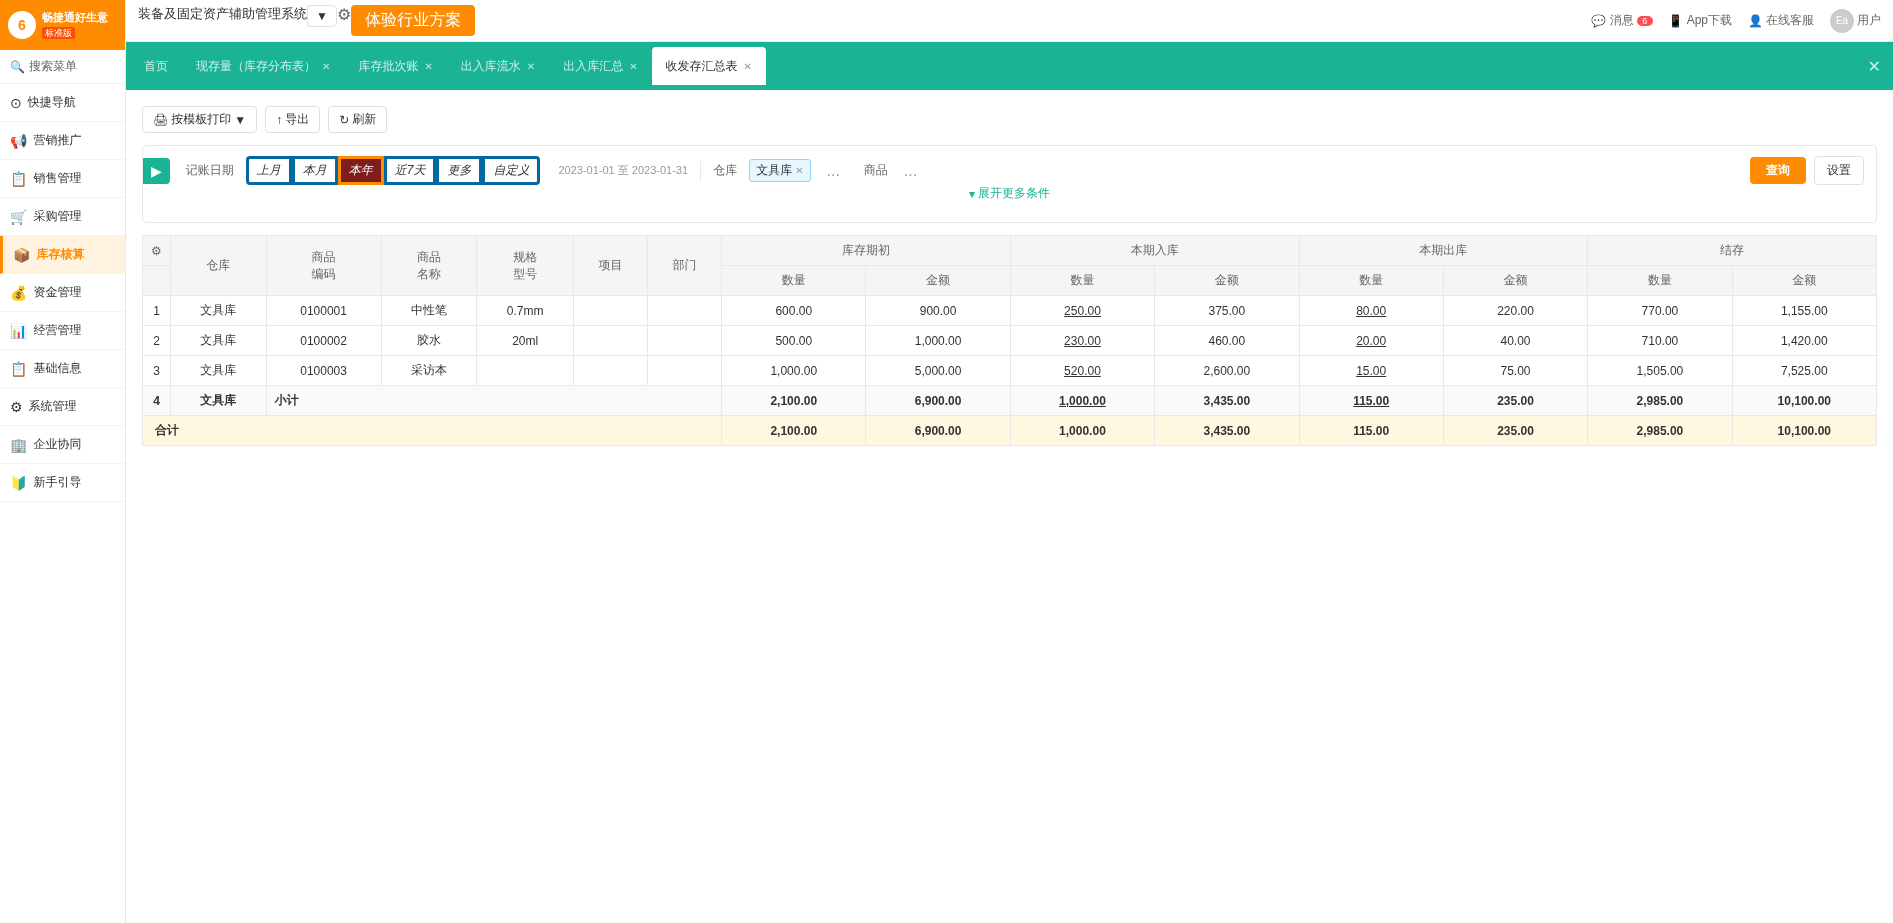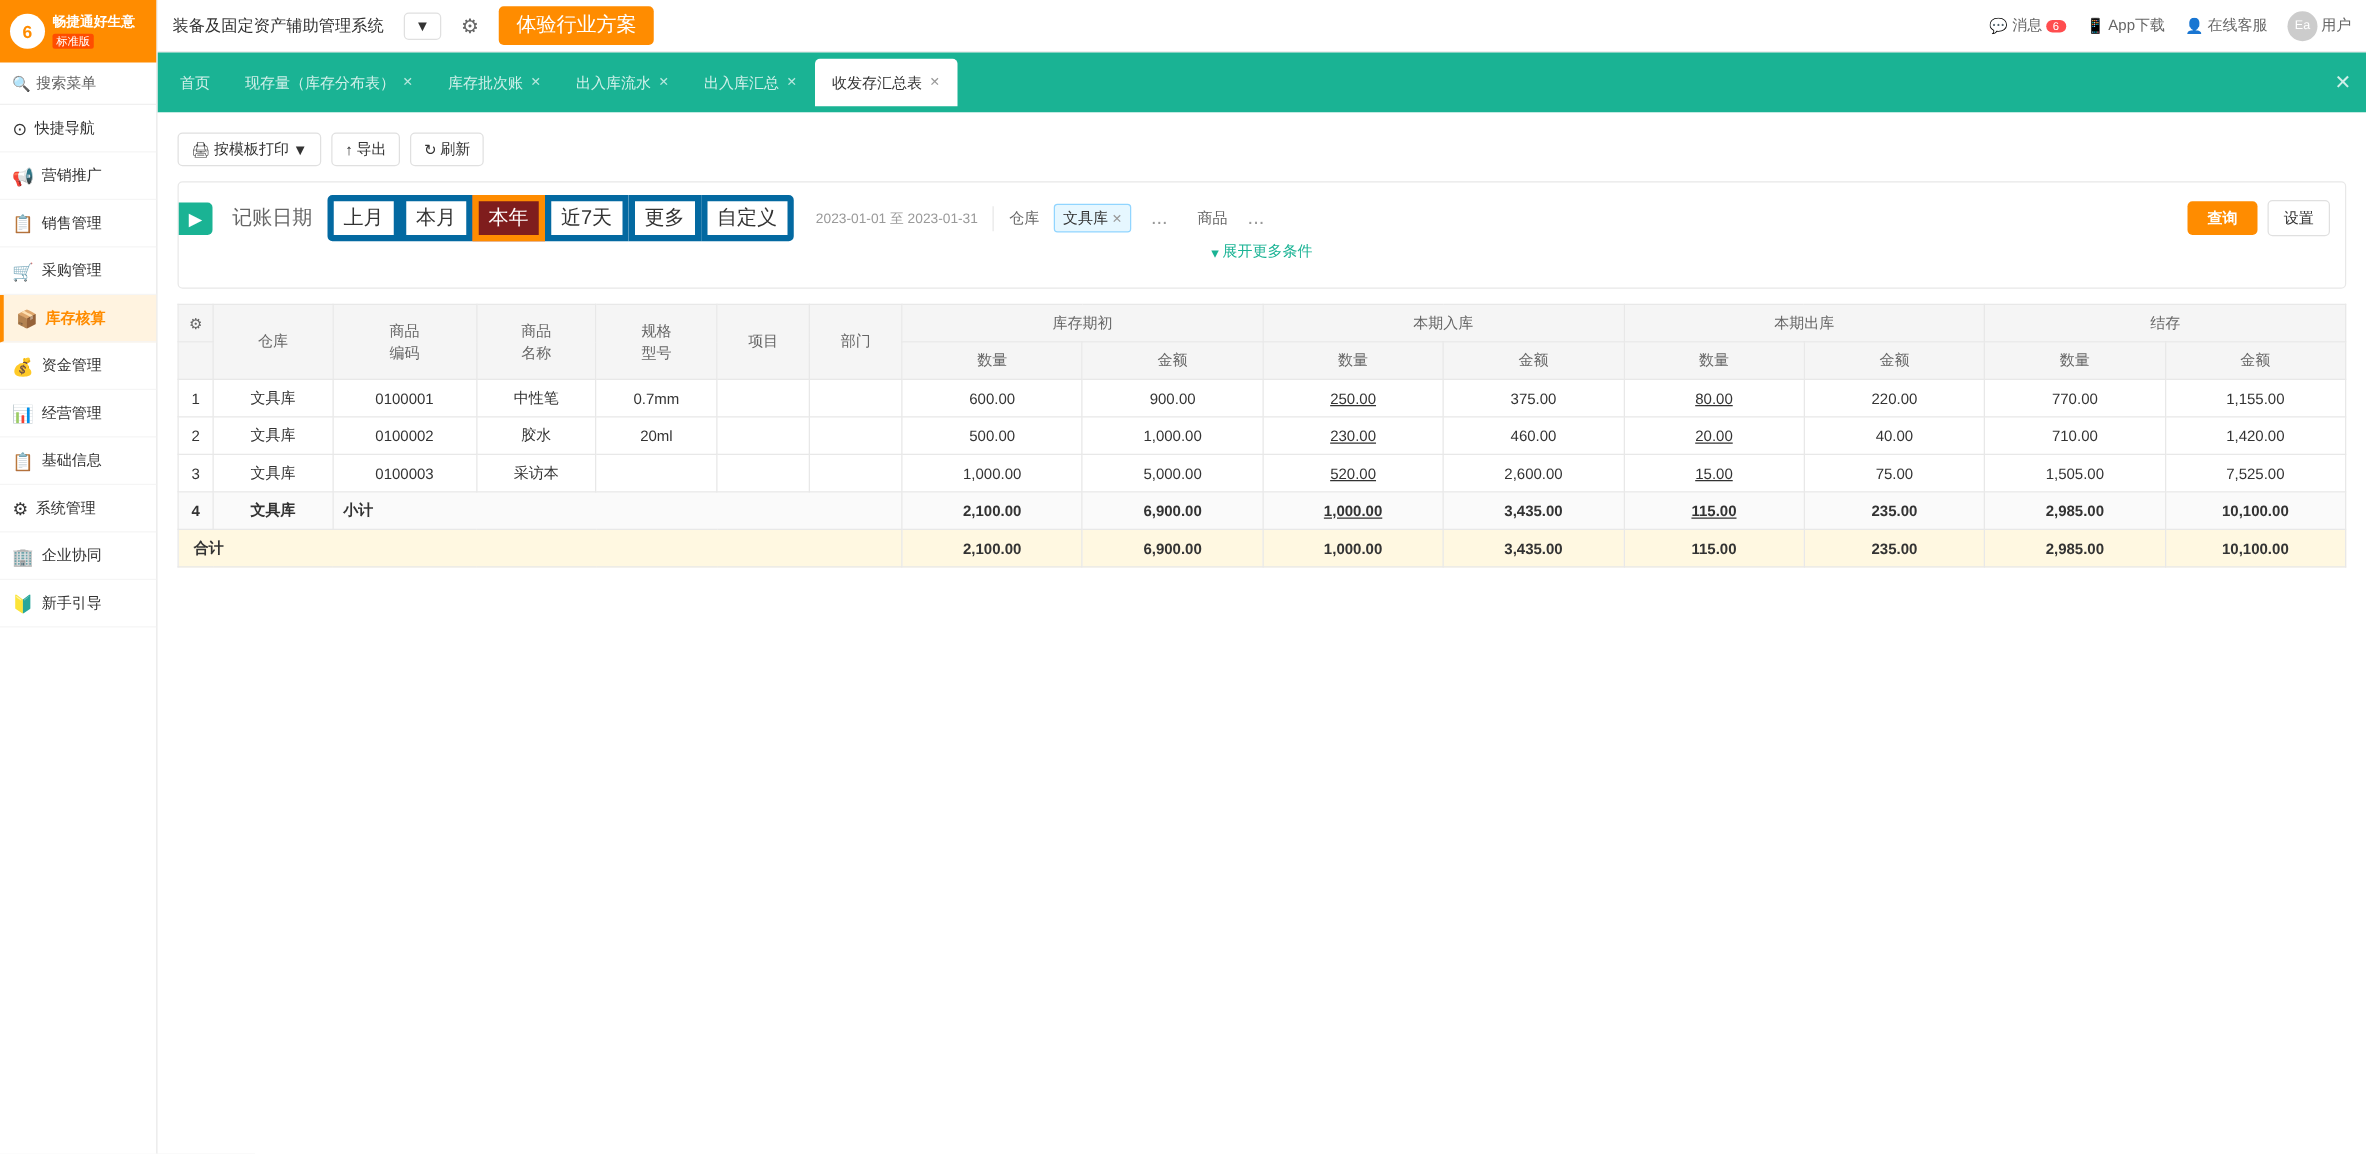--- a/index.html
+++ b/index.html
@@ -14,21 +14,21 @@
     .sidebar-item { display: flex; align-items: center; gap: 6px; padding: 10px 10px; color: #333; cursor: pointer; border-bottom: 1px solid #f5f5f5; }
     .sidebar-item.active { background: #fff3e0; color: #ff8c00; font-weight: bold; border-left: 3px solid #ff8c00; }
     .sidebar-item-icon { font-size: 14px; }
     .sidebar-item-label { font-size: 12px; }
 
     
     .main { flex: 1; display: flex; flex-direction: column; overflow: hidden; }
 
     
     .topbar { height: 42px; background: #fff; border-bottom: 1px solid #e8e8e8; display: flex; align-items: center; justify-content: space-between; padding: 0 12px; }
-    .topbar-left { display: flex; align-items: center; gap: 16px; }
+    .topbar-left { display: flex; align-items: flex-start; gap: 0; }
     .topbar-system-name { color: #333; font-size: 13px; }
     .topbar-dropdown { display: flex; align-items: center; gap: 4px; border: 1px solid #e0e0e0; border-radius: 4px; padding: 3px 8px; cursor: pointer; color: #333; font-size: 12px; }
     .topbar-gear { color: #666; cursor: pointer; font-size: 16px; }
     .topbar-trial-btn { background: #ff8c00; color: #fff; border: none; border-radius: 4px; padding: 5px 14px; font-size: 16px; cursor: pointer; }
     .topbar-right { display: flex; align-items: center; gap: 16px; color: #666; font-size: 12px; }
     .topbar-right-item { display: flex; align-items: center; gap: 3px; cursor: pointer; }
     .badge { background: #ff4d4f; color: #fff; font-size: 9px; border-radius: 8px; padding: 0 4px; min-width: 16px; text-align: center; }
     .user-avatar { width: 24px; height: 24px; background: #ccc; border-radius: 50%; display: flex; align-items: center; justify-content: center; font-size: 10px; color: #fff; }
 
     
@@ -40,23 +40,23 @@
     .tabs-close-all { margin-left: auto; color: rgba(255,255,255,0.8); cursor: pointer; font-size: 16px; padding: 0 8px; }
 
     
     .page-content { flex: 1; background: #fff; overflow: auto; padding: 16px; }
     .page-title { font-size: 14px; font-weight: bold; color: #333; margin-bottom: 14px; }
 
     
     .filter-bar { background: #fff; border: 1px solid #e8e8e8; border-radius: 4px; padding: 10px 12px; margin-bottom: 12px; }
     .filter-row { display: flex; align-items: center; gap: 12px; }
     .filter-toggle-btn { background: #1ab394; color: #fff; border: none; border-radius: 0 4px 4px 0; padding: 5px 8px; cursor: pointer; font-size: 14px; margin-left: -12px; margin-right: 4px; }
-    .filter-label { color: #666; font-size: 16px; white-space: nowrap; }
+    .filter-label { color: #666; font-size: 12px; white-space: nowrap; }
     .date-range-group { display: flex; align-items: center; gap: 0; }
-    .date-btn { border: 5px solid #0369a1; background: #fff; padding: 3px 8px; cursor: pointer; font-size: 16px; color: #333; }
+    .date-btn { border: 3px solid #0369a1; background: #fff; padding: 3px 8px; cursor: pointer; font-size: 12px; color: #333; font-style: italic; }
     .date-btn:first-child { border-radius: 4px 0 0 4px; }
     .date-btn.active { background: #7f1d1d; color: #fff; border-color: #ff8c00; }
     .date-range-text { font-size: 11px; color: #999; margin-left: 6px; }
     .filter-divider { width: 1px; height: 20px; background: #e8e8e8; }
     .warehouse-label { color: #666; font-size: 12px; }
     .warehouse-tag { display: inline-flex; align-items: center; gap: 3px; background: #e6f7ff; border: 1px solid #91d5ff; border-radius: 3px; padding: 2px 6px; font-size: 12px; color: #333; }
     .warehouse-tag-close { color: #999; cursor: pointer; font-size: 10px; }
     .filter-product-label { color: #666; font-size: 12px; margin-left: 12px; }
     .filter-dots { color: #999; font-size: 16px; cursor: pointer; margin-left: 4px; }
     .filter-actions { margin-left: auto; display: flex; gap: 8px; align-items: center; }

